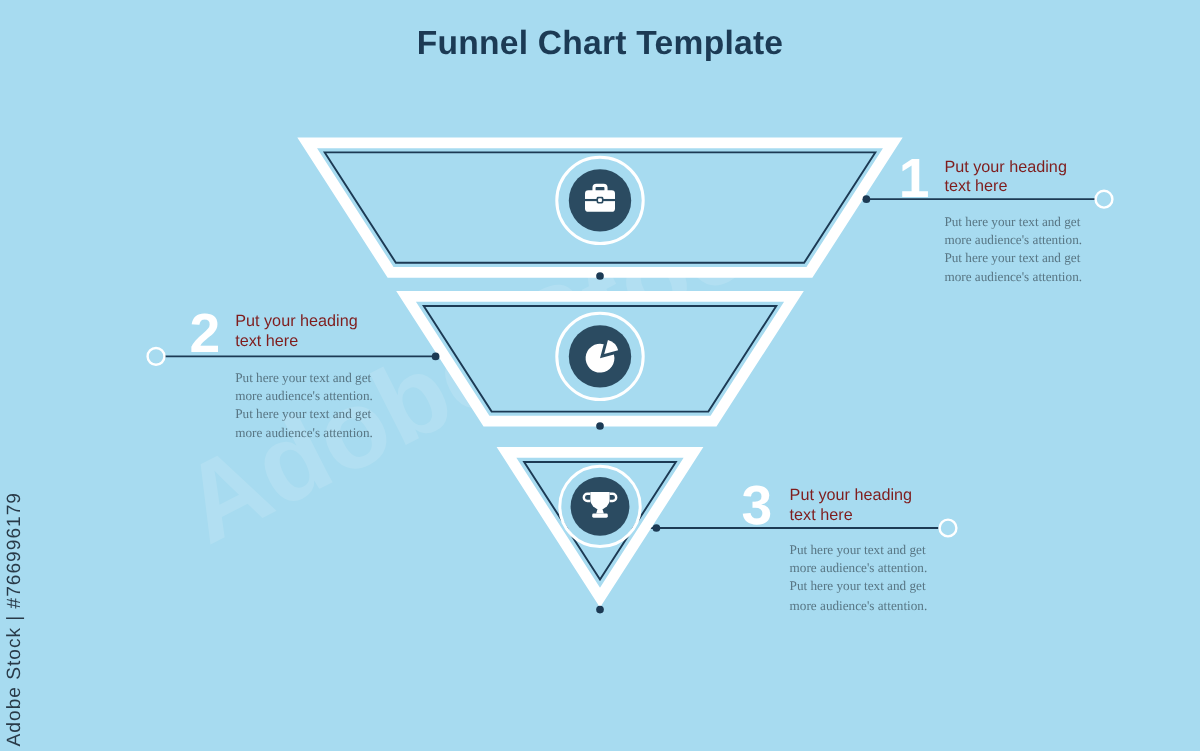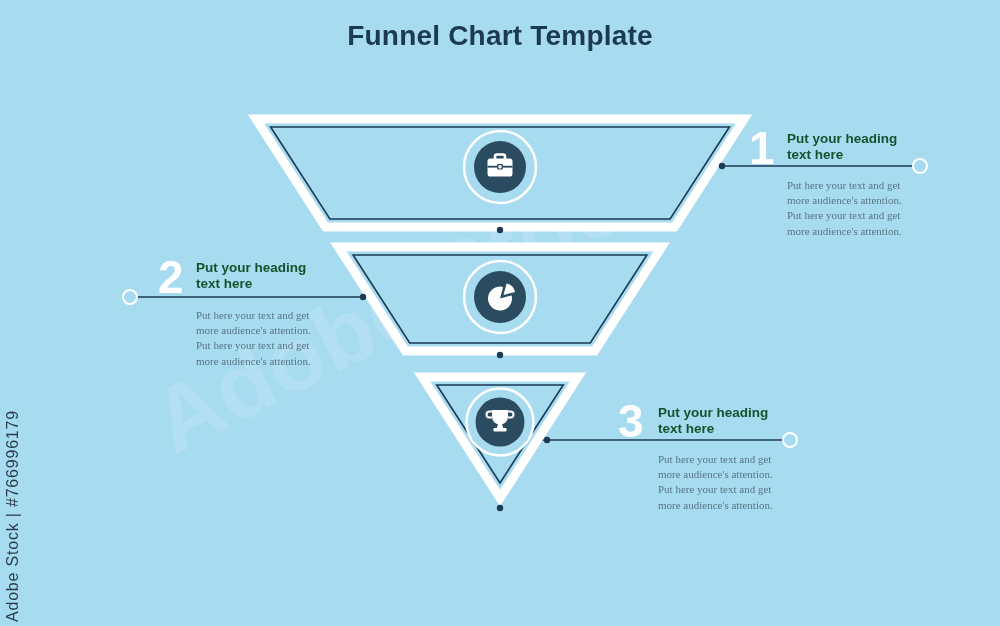--- a/index.html
+++ b/index.html
@@ -17,21 +17,21 @@
     text-align: center; font-size: 28px; font-weight: bold;
     color: #1c3a54; margin: 0; letter-spacing: 0.2px;
   }
   svg.funnel { position: absolute; left: 0; top: 0; }
   .num {
     position: absolute; color: #ffffff; font-size: 46px;
     font-weight: bold; line-height: 44px;
   }
   .heading {
     position: absolute; width: 122px; font-size: 13.5px;
-    font-weight: bold; color: #14532d; line-height: 1.18; margin: 0;
+    font-weight: normal; color: #7f1d1d; line-height: 1.18; margin: 0;
   }
   .body-text {
     position: absolute; width: 126px; font-size: 11px;
     color: #587684; line-height: 1.38; margin: 0; font-family: Liberation Serif, serif;
   }
   #num1 { left: 749px; top: 126px; }
   #heading1 { left: 787px; top: 131px; }
   #body1 { left: 787px; top: 178px; }
   #num2 { left: 158px; top: 255px; }
   #heading2 { left: 196px; top: 260px; }

